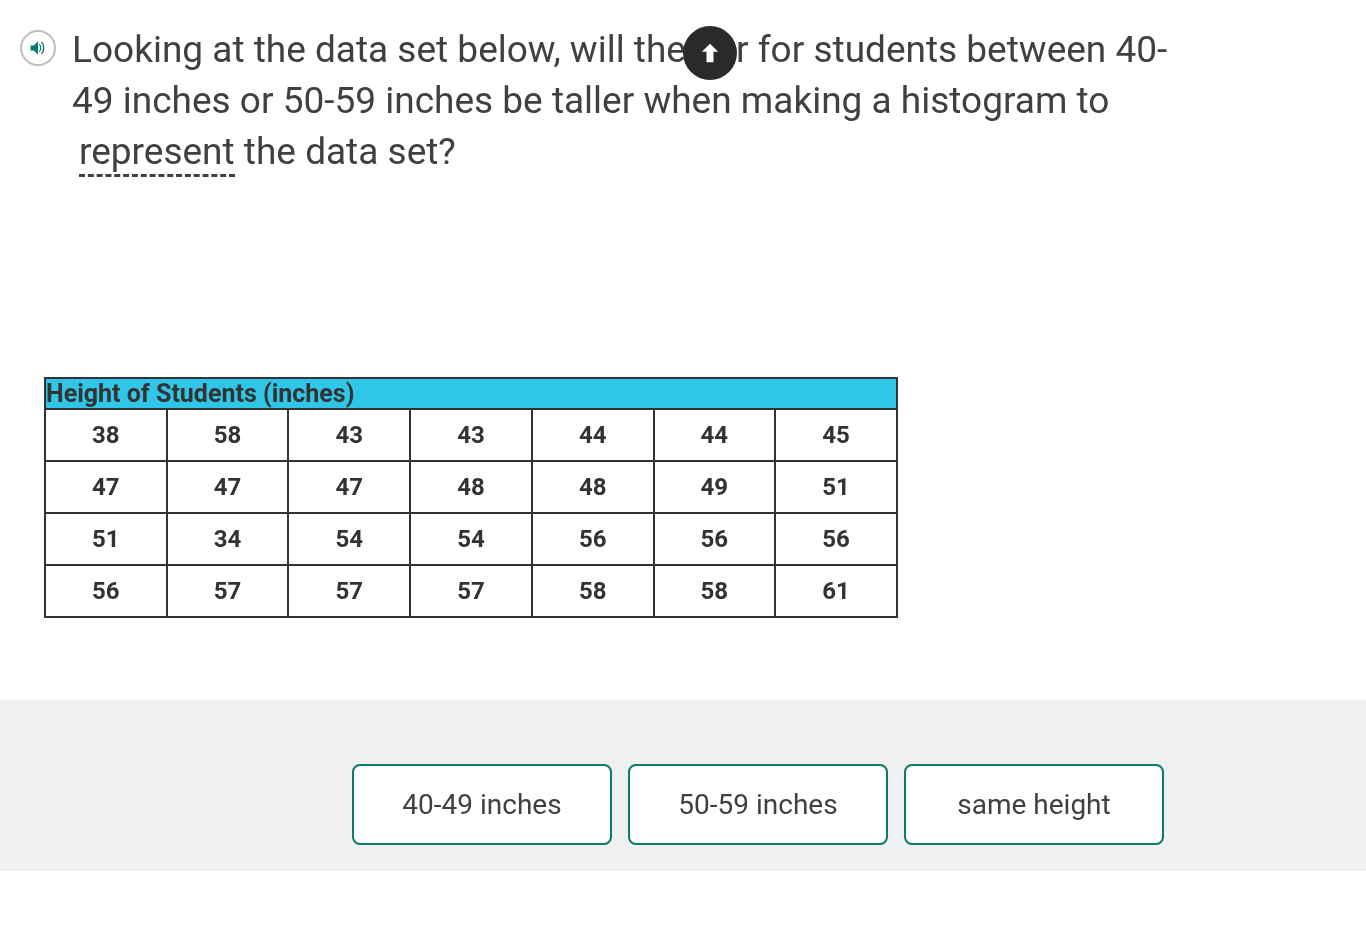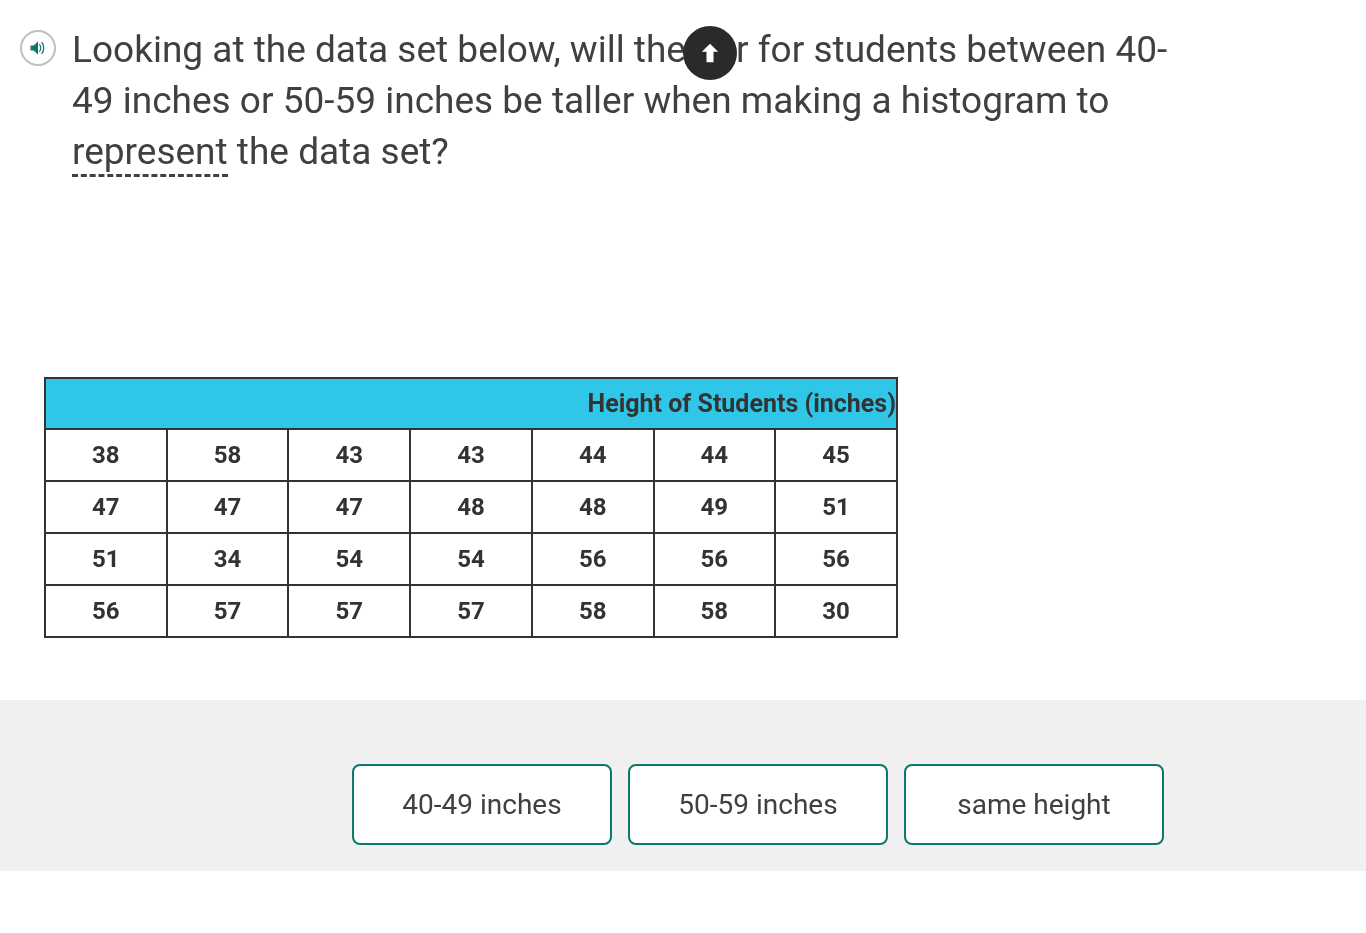--- a/index.html
+++ b/index.html
@@ -42,36 +42,37 @@
     .question-text {
       font-size: 37px;
       line-height: 1.38;
       color: #404040;
       font-weight: 400;
       max-width: 1120px;
     }
     .underlined {
       border-bottom: 3px dashed #404040;
       padding-bottom: 1px;
+      margin-left: 7px;
     }
     .table-wrapper {
       margin-top: 200px;
       margin-left: 24px;
     }
     .data-table {
       border-collapse: collapse;
       width: 854px;
     }
     .data-table th {
       background: #30c6e8;
       color: #333333;
       font-weight: 700;
       font-size: 25px;
-      padding: 10px 0;
-      text-align: right;
+      padding: 0 0;
+      text-align: left;
       border: 2px solid #333333;
     }
     .data-table td {
       border: 2px solid #333333;
       text-align: center;
       font-weight: 700;
       font-size: 24px;
       color: #333333;
       padding: 11px 12px;
       width: 122px;
@@ -174,21 +175,21 @@
           <td>56</td>
           <td>56</td>
         </tr>
         <tr>
           <td>56</td>
           <td>57</td>
           <td>57</td>
           <td>57</td>
           <td>58</td>
           <td>58</td>
-          <td>30</td>
+          <td>61</td>
         </tr>
       </tbody>
     </table>
   </div>
 </div>
 
 <div class="answer-area">
   <div class="answer-buttons">
     <button class="answer-btn">40-49 inches</button>
     <button class="answer-btn">50-59 inches</button>

